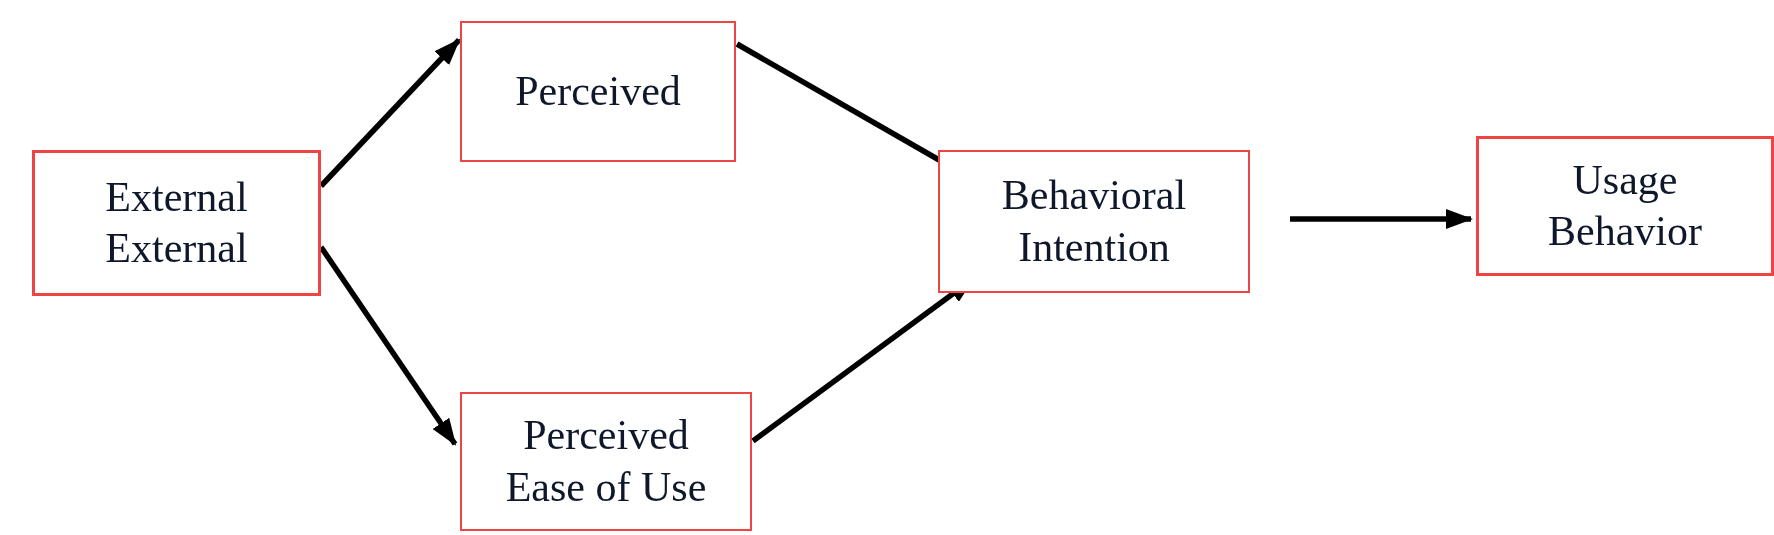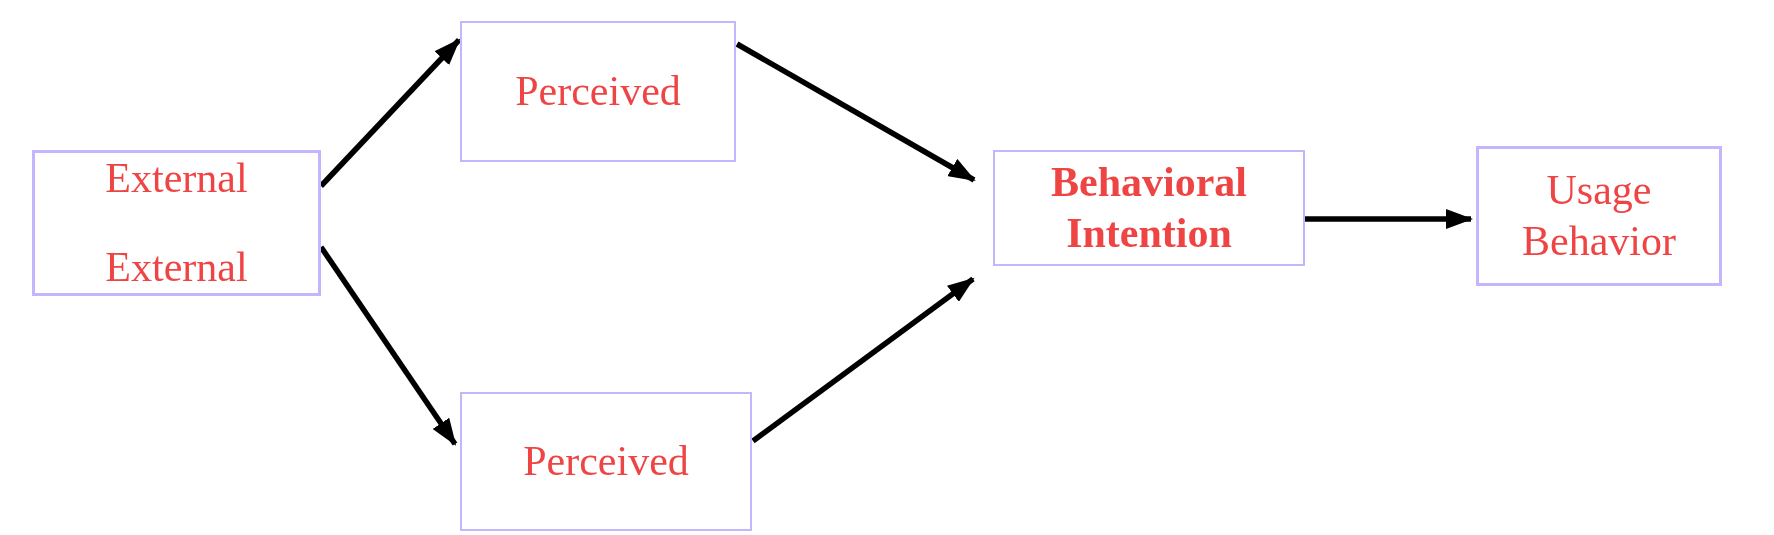--- a/index.html
+++ b/index.html
@@ -23,38 +23,38 @@
     position: absolute;
     left: 0;
     top: 0;
     width: 1774px;
     height: 535px;
   }
   .node {
     position: absolute;
     box-sizing: border-box;
     background: #ffffff;
-    border: 2px solid #c4b5fd;
+    border: 2px solid #ef4444;
     display: flex;
     flex-direction: column;
     align-items: center;
     justify-content: center;
     text-align: center;
-    color: #ef4444;
+    color: #0f172a;
     font-size: 42px;
     line-height: 1.22;
     white-space: nowrap;
   }
   .node span { display: block; }
 
-  #node-ev   { left: 32px;   top: 150px; width: 289px; height: 146px; border-width: 3px; justify-content: space-between; }
+  #node-ev   { left: 32px;   top: 150px; width: 289px; height: 146px; border-width: 3px; }
   #node-pu   { left: 460px;  top: 21px;  width: 276px; height: 141px; }
   #node-peou { left: 460px;  top: 392px; width: 292px; height: 139px; }
-  #node-bi   { left: 993px;  top: 150px; width: 312px; height: 116px; font-weight: bold; }
-  #node-ub   { left: 1476px; top: 146px; width: 246px; height: 140px; border-width: 3px; }
+  #node-bi   { left: 938px;  top: 150px; width: 312px; height: 143px; }
+  #node-ub   { left: 1476px; top: 136px; width: 298px; height: 140px; border-width: 3px; }
 </style>
 </head>
 <body>
 
 <div class="canvas">
 
   <svg class="arrows" viewBox="0 0 1774 535" xmlns="http://www.w3.org/2000/svg" aria-hidden="true">
     <defs>
       <marker id="ah" markerUnits="userSpaceOnUse" markerWidth="28" markerHeight="20" refX="25" refY="10" orient="auto">
         <polygon points="0,0 27,10 0,20" fill="#000000"></polygon>
@@ -71,20 +71,21 @@
     <span>External</span>
     <span>External</span>
   </div>
 
   <div class="node" id="node-pu">
     <span>Perceived</span>
   </div>
 
   <div class="node" id="node-peou">
     <span>Perceived</span>
+    <span>Ease of Use</span>
   </div>
 
   <div class="node" id="node-bi">
     <span>Behavioral</span>
     <span>Intention</span>
   </div>
 
   <div class="node" id="node-ub">
     <span>Usage</span>
     <span>Behavior</span>

